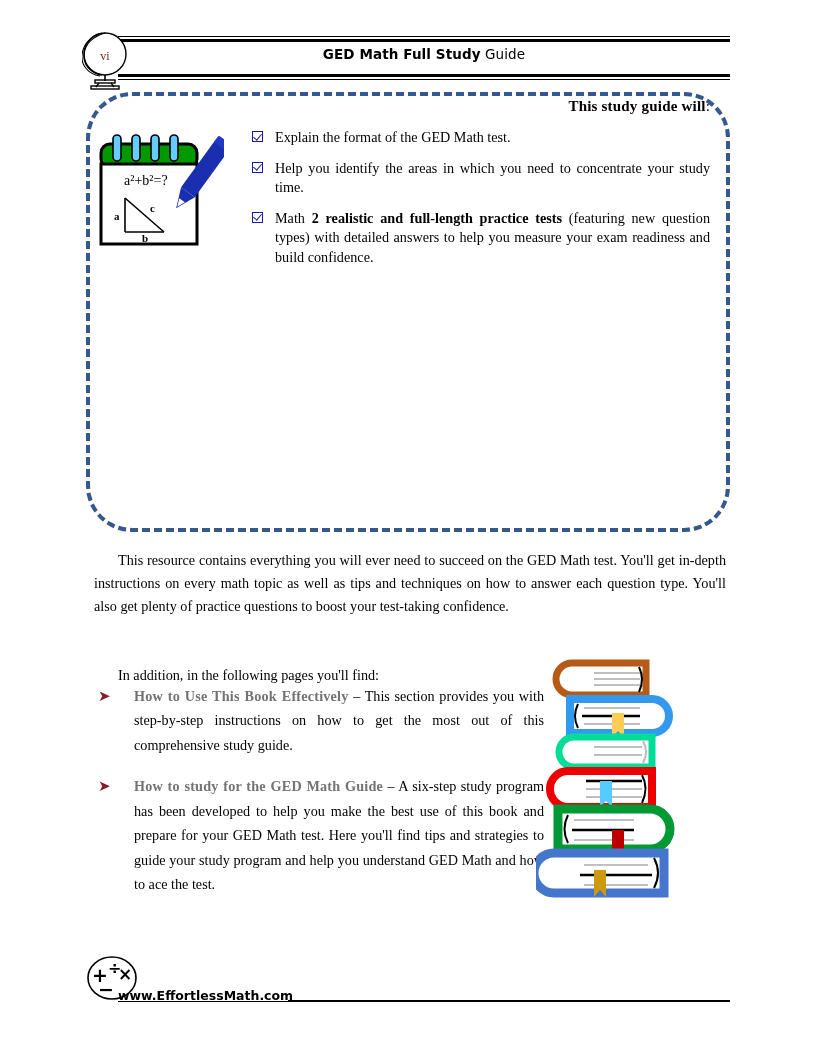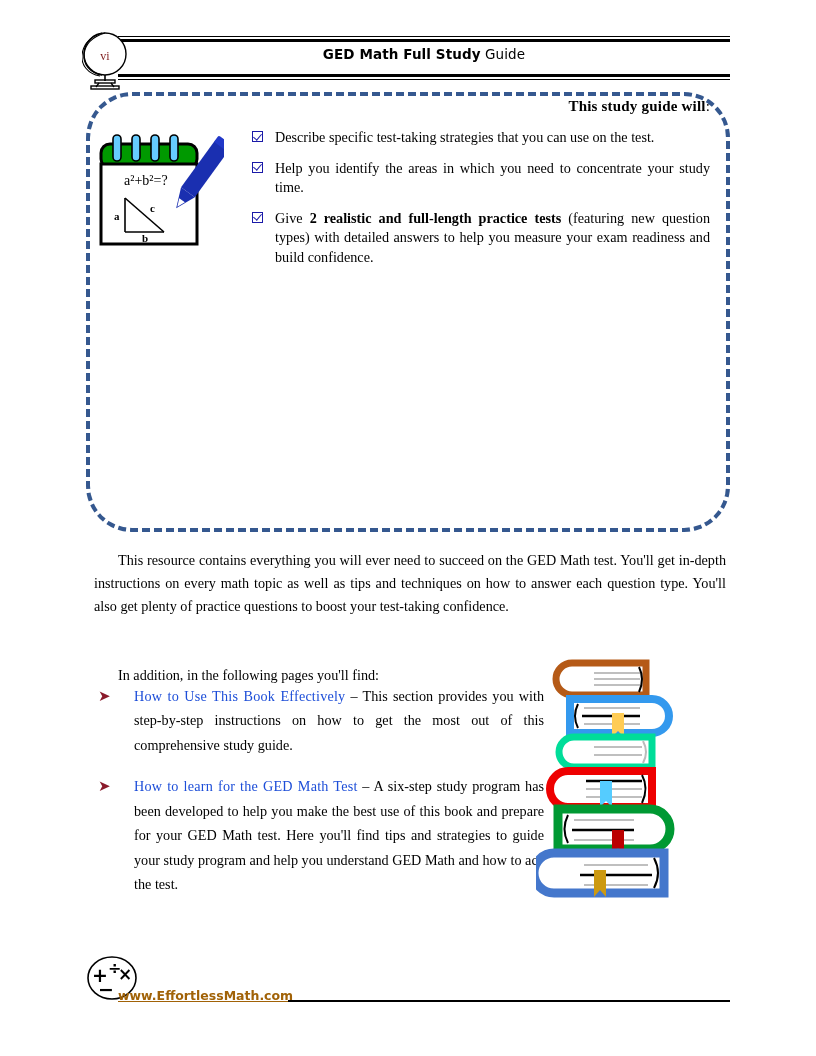--- a/index.html
+++ b/index.html
@@ -213,22 +213,22 @@
   .arrow-mark {
     position: absolute;
     left: 4px;
     top: 0px;
     color: #8b1a2b;
     font-size: 15px;
     font-family: "DejaVu Sans", sans-serif;
     line-height: 1.6;
   }
   .arrow-title {
-    color: #1d4ed8;
-    font-weight: normal;
+    color: #737373;
+    font-weight: bold;
     letter-spacing: 0.2px;
   }
 
   
   .books-art {
     position: absolute;
     left: 536px;
     top: 655px;
     width: 164px;
     height: 250px;
@@ -247,21 +247,21 @@
     left: 86px;
     top: 0px;
     width: 52px;
     height: 52px;
   }
   .footer-url {
     position: absolute;
     left: 118px;
     top: 36px;
     font-size: 12.5px;
-    color: #a16207;
+    color: #000000;
     text-decoration: underline;
     font-family: "DejaVu Sans", sans-serif;
     font-weight: bold;
     white-space: nowrap;
   }
   .footer-rule {
     position: absolute;
     left: 288px;
     top: 48px;
     width: 442px;
@@ -334,44 +334,44 @@
     </svg>
   </div>
 
   <div class="callout-inner">
     <div class="callout-heading">
       <span>This study guide will</span><span class="ch-colon">:</span>
     </div>
     <ul class="check-list">
       <li>
         <span class="cbox"></span>
+        <span>Explain the format of the GED Math test.</span>
       </li>
       <li>
         <span class="cbox"></span>
-        <span>Describe specific test-taking strategies that you can use on the test.</span>
       </li>
       <li>
         <span class="cbox"></span>
         <span>Help you identify the areas in which you need to concentrate your study time.</span>
       </li>
       <li>
-        <span class="cbox"></span><span>Give </span><span class="li-em">2 realistic and full-length practice tests</span><span> (featuring new question types) with detailed answers to help you measure your exam readiness and build confidence.</span>
+        <span class="cbox"></span><span>Math </span><span class="li-em">2 realistic and full-length practice tests</span><span> (featuring new question types) with detailed answers to help you measure your exam readiness and build confidence.</span>
       </li>
     </ul>
   </div>
 
   <div class="para para-intro">This resource contains everything you will ever need to succeed on the GED Math test. You'll get in-depth instructions on every math topic as well as tips and techniques on how to answer each question type. You'll also get plenty of practice questions to boost your test-taking confidence.</div>
   <div class="para para-inaddition">In addition, in the following pages you'll find:</div>
 
   <div class="arrow-list">
     <div class="arrow-item">
       <span class="arrow-mark">➤</span><span class="arrow-title">How to Use This Book Effectively</span><span> – This section provides you with step-by-step instructions on how to get the most out of this comprehensive study guide.</span>
     </div>
     <div class="arrow-item">
-      <span class="arrow-mark">➤</span><span class="arrow-title">How to learn for the GED Math Test</span><span> – A six-step study program has been developed to help you make the best use of this book and prepare for your GED Math test. Here you'll find tips and strategies to guide your study program and help you understand GED Math and how to ace the test.</span>
+      <span class="arrow-mark">➤</span><span class="arrow-title">How to study for the GED Math Guide</span><span> – A six-step study program has been developed to help you make the best use of this book and prepare for your GED Math test. Here you'll find tips and strategies to guide your study program and help you understand GED Math and how to ace the test.</span>
     </div>
   </div>
 
   <div class="books-art">
     <svg width="164" height="250" viewBox="0 0 164 250" xmlns="http://www.w3.org/2000/svg">
 
       <g>
         <path d="M36 8 h74 v32 h-74 a10 10 0 0 1 0 -32 z" fill="#ffffff" stroke="#b55a17" stroke-width="7"></path>
         <line x1="58" y1="18" x2="104" y2="18" stroke="#aaaaaa" stroke-width="1.3"></line>
         <line x1="58" y1="24" x2="104" y2="24" stroke="#aaaaaa" stroke-width="1.3"></line>

